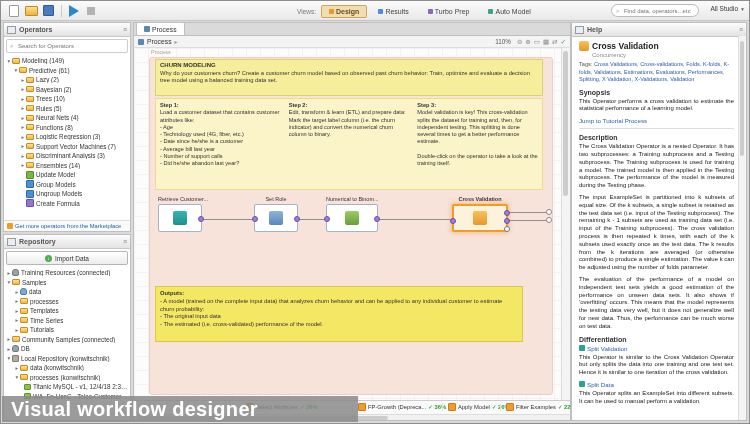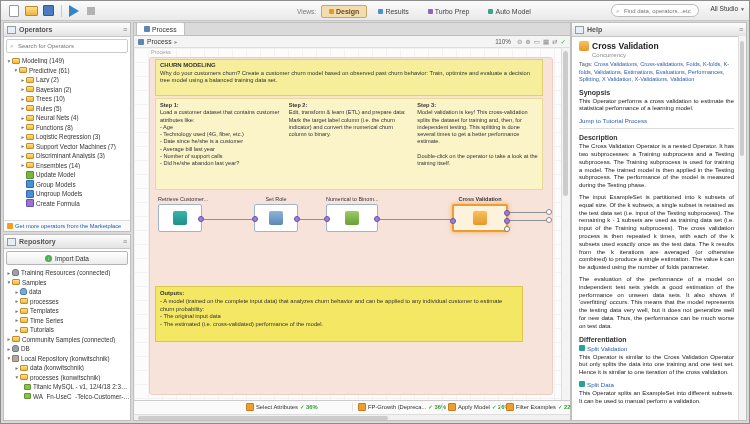--- a/index.html
+++ b/index.html
@@ -529,14 +529,15 @@
           <span class="li"></span>
           <span>Split Data</span>
         </div>
       <div class="hp">This Operator splits an ExampleSet into different subsets. It can be used to manual perform a validation.</div>
     </div>
     <div class="help-scroll">
         <div class="thumb"></div>
       </div>
   </div>
 
+  <div class="caption">Visual workflow designer</div>
 
 </div>
 
 </body></html>

